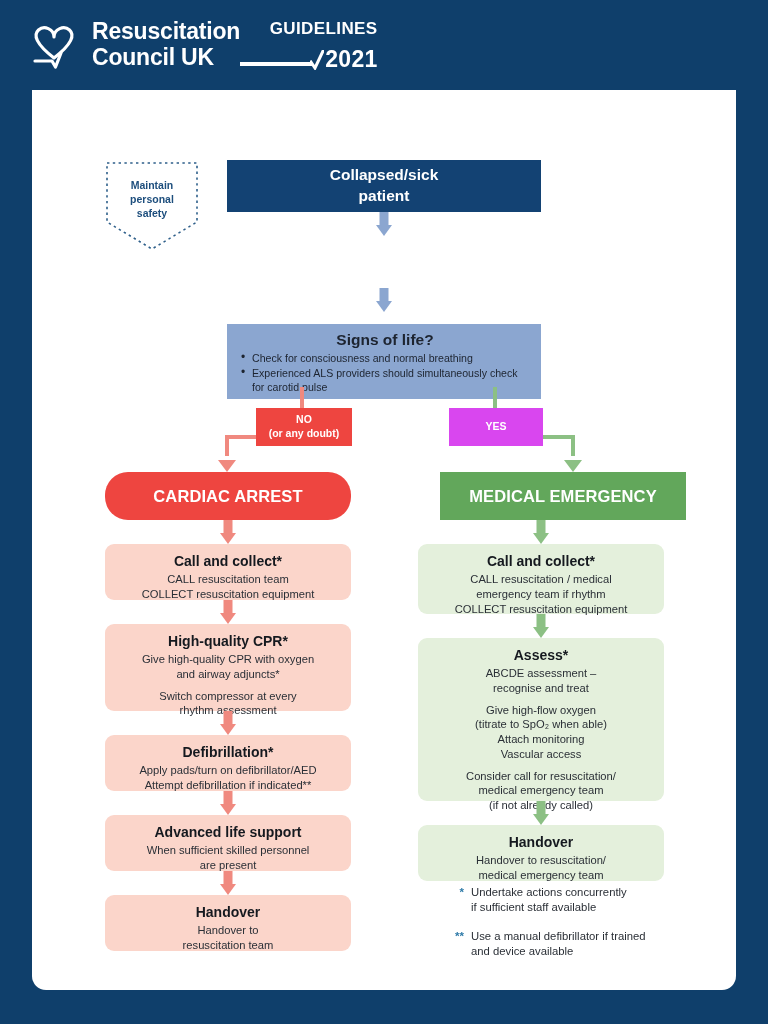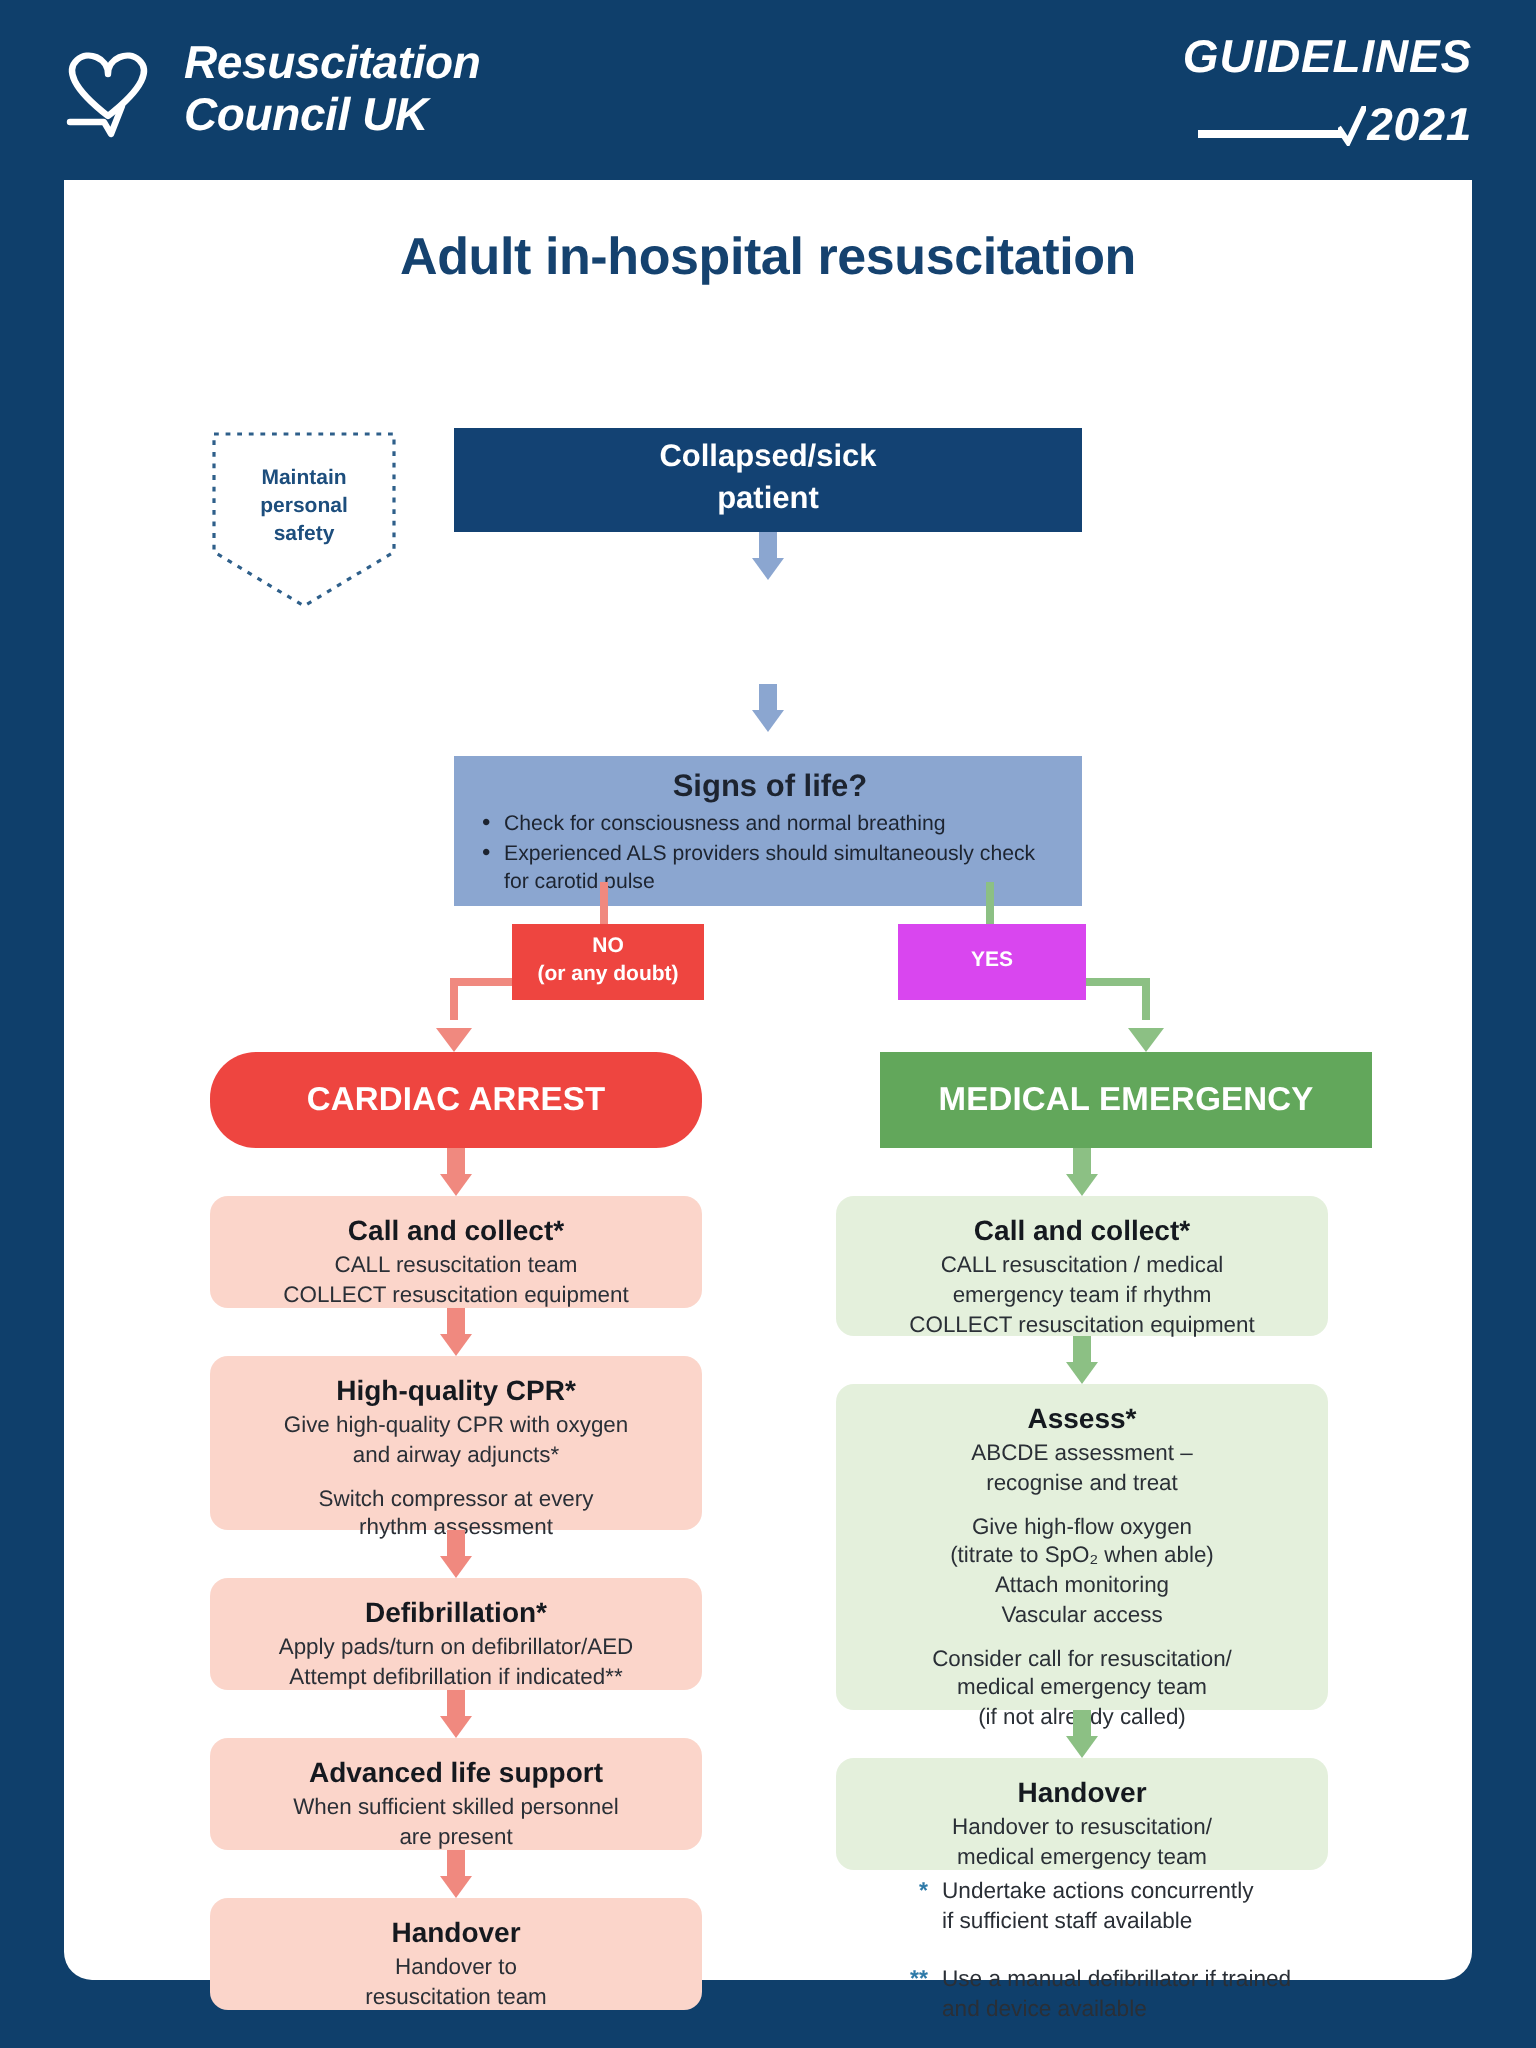--- a/index.html
+++ b/index.html
@@ -6,33 +6,32 @@
   body {
     width: 768px; height: 1024px;
     background: #0f3f6b;
     font-family: "Liberation Sans", sans-serif;
     overflow: hidden;
     position: relative;
   }
   
   .header {
     position: absolute; top: 0; left: 0; width: 768px; height: 90px;
-    display: flex; align-items: center; justify-content: space-between;
+    display: flex; align-items: center; 
     padding: 0 32px 0 30px;
-    font-style: italic;
   }
   .brand { display: flex; align-items: center; gap: 14px; }
   .brand-mark { width: 48px; height: 50px; flex: none; }
   .brand-text {
     color: #ffffff; font-size: 23px; font-weight: bold; line-height: 1.12;
     letter-spacing: -0.2px;
   }
   .guidelines { text-align: right; color: #fff; }
   .guidelines .gl-word {
-    font-size: 23px; font-weight: bold; letter-spacing: 0.4px; line-height: 1;
+    font-size: 17px; font-weight: bold; letter-spacing: 0.4px; line-height: 1;
   }
   .gl-row {
     display: flex; align-items: flex-end; justify-content: flex-end;
     margin-top: 11px; gap: 0;
   }
   .gl-rule { width: 72px; height: 4px; background:#fff; margin-bottom: 5px; }
   .gl-tick { width: 14px; height: 20px; position: relative; margin: 0 1px 1px -2px; }
   .gl-year { font-size: 23px; font-weight: bold; line-height: 1; letter-spacing: 0.3px;}
 
   
@@ -151,21 +150,20 @@
         <svg viewBox="0 0 14 20" width="14" height="20">
           <path d="M1 12 L5 18 L13 1" fill="none" stroke="#ffffff" stroke-width="3" stroke-linecap="square"></path>
         </svg>
       </span>
       <span class="gl-year">2021</span>
     </div>
   </div>
 </div>
 
 <div class="card">
-  <div class="title">Adult in-hospital resuscitation</div>
 
   <div class="flow">
 
     <div class="shield" style="left:72px; top:70px;">
       <svg viewBox="0 0 96 92" width="96" height="92">
         <path d="M3 3 H93 V62 L48 89 L3 62 Z" fill="none" stroke="#2e5f8a" stroke-width="1.6" stroke-dasharray="2.4 3.4" stroke-linejoin="round"></path>
       </svg>
       <div class="sh-txt">
         <div>Maintain</div>
         <div>personal</div>

